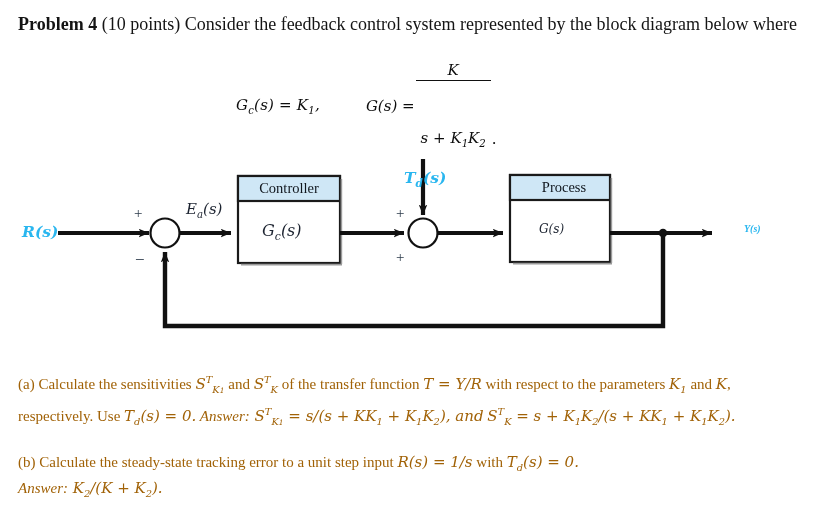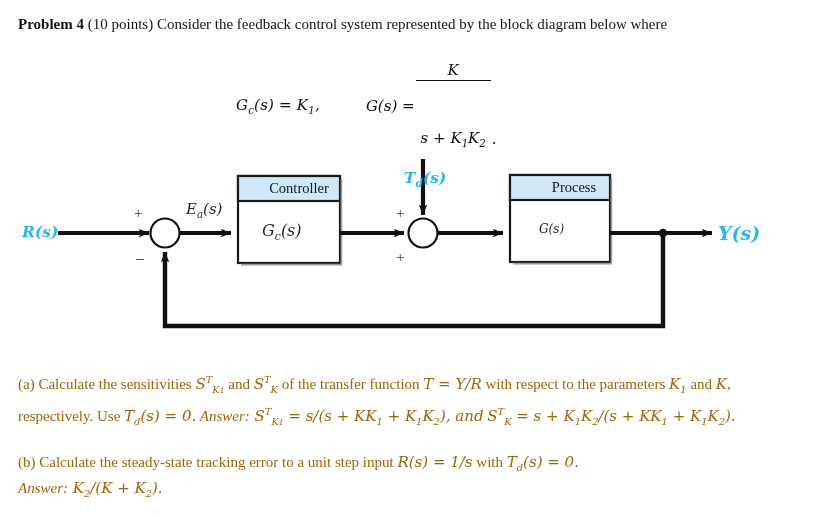--- a/index.html
+++ b/index.html
@@ -16,21 +16,21 @@
     font-family: "Liberation Serif", "DejaVu Serif", serif;
     color: #111111;
   }
 
   
   .prob-text {
     position: absolute;
     left: 18px;
     top: 14px;
     width: 780px;
-    font-size: 15px;
+    font-size: 18px;
     line-height: 20px;
     color: #141414;
   }
   .prob-text b { font-weight: bold; }
 
   
   .eqn-row {
     position: absolute;
     left: 236px;
     top: 62px;
@@ -88,21 +88,20 @@
   }
 
   .boxhdr {
     position: absolute;
     font-family: "Liberation Serif", "DejaVu Serif", serif;
     font-style: normal;
     font-size: 14.5px;
     color: #10161d;
     text-align: center;
     line-height: 1;
-    padding-left: 10px;
   }
 
   
   .ans {
     position: absolute;
     font-size: 15px;
     line-height: 21px;
     color: #a16207;
   }
   .ans i { font-style: italic; }
@@ -171,21 +170,21 @@
       <line x1="611.4" y1="60" x2="611.4" y2="145" stroke="#9a9a9a" stroke-width="1.6"></line>
 
       <line x1="610" y1="115" x2="712" y2="115" stroke="#111111" stroke-width="4.2" marker-end="url(#ar)"></line>
       <circle cx="663" cy="115" r="4.3" fill="#111111"></circle>
 
       <path d="M663,115 L663,208 L165,208 L165,134" fill="none" stroke="#111111" stroke-width="4.4" marker-end="url(#ar)"></path>
     </svg>
 
     <span class="lbl lbl-cyan" style="left:22px; top:106px; font-size:15.5px;">R(s)</span>
 
-    <span class="lbl lbl-cyan" style="left:718px; top:106px; font-size:19px;">Y(s)</span>
+    <span class="lbl lbl-cyan" style="left:744px; top:106px; font-size:10px;font-family:Liberation Serif, serif;">Y(s)</span>
 
     <span class="lbl lbl-cyan" style="left:404px; top:12px; font-size:15.5px;margin-top:40px;"><span>T</span><sub class="sm">d</sub><span>(s)</span></span>
 
     <span class="lbl lbl-dark" style="left:186px; top:84px; font-size:15px;"><span>E</span><sub class="sm">a</sub><span>(s)</span></span>
 
     <div class="boxhdr" style="left:238px; top:63px; width:102px;">Controller</div>
 
     <span class="lbl lbl-dark" style="left:262px; top:105px; font-size:16px;"><span>G</span><sub class="sm">c</sub><span>(s)</span></span>
 
     <div class="boxhdr" style="left:510px; top:62px; width:108px;">Process</div>

